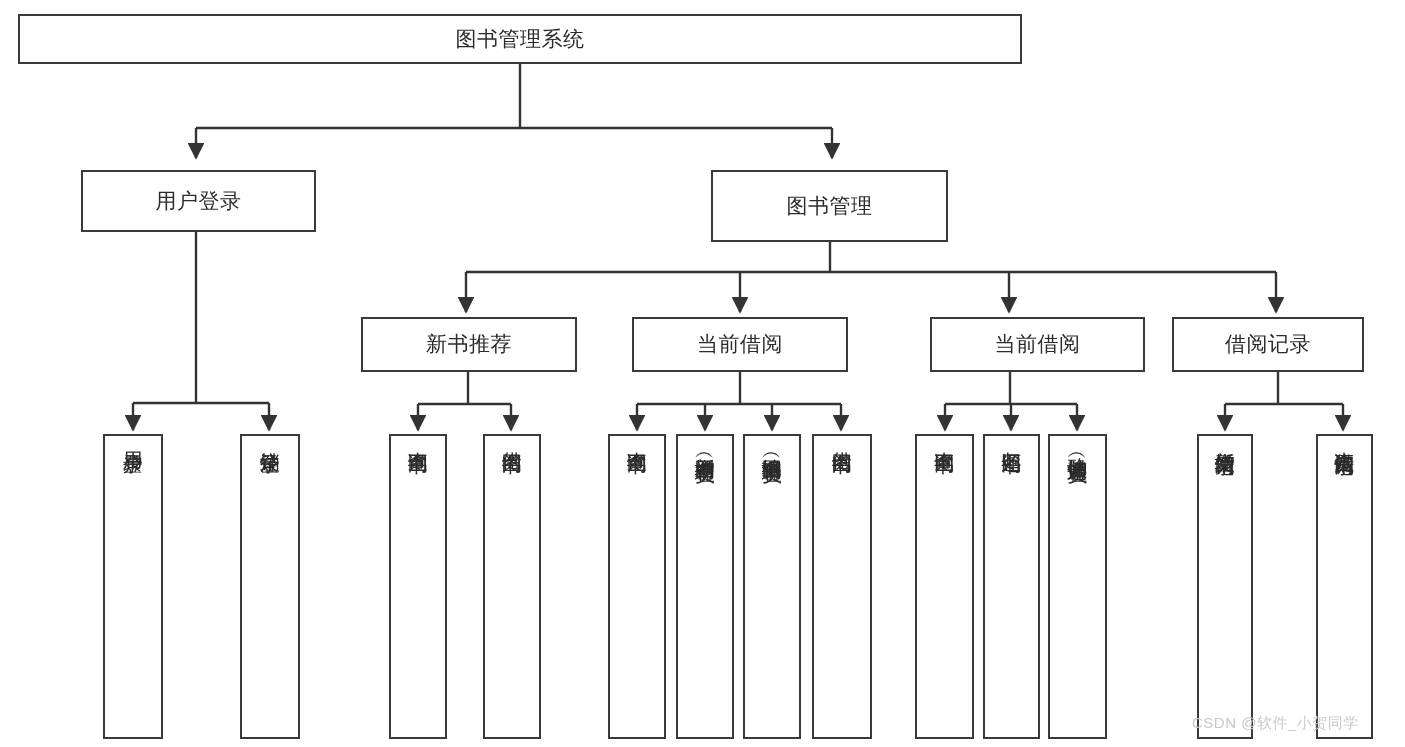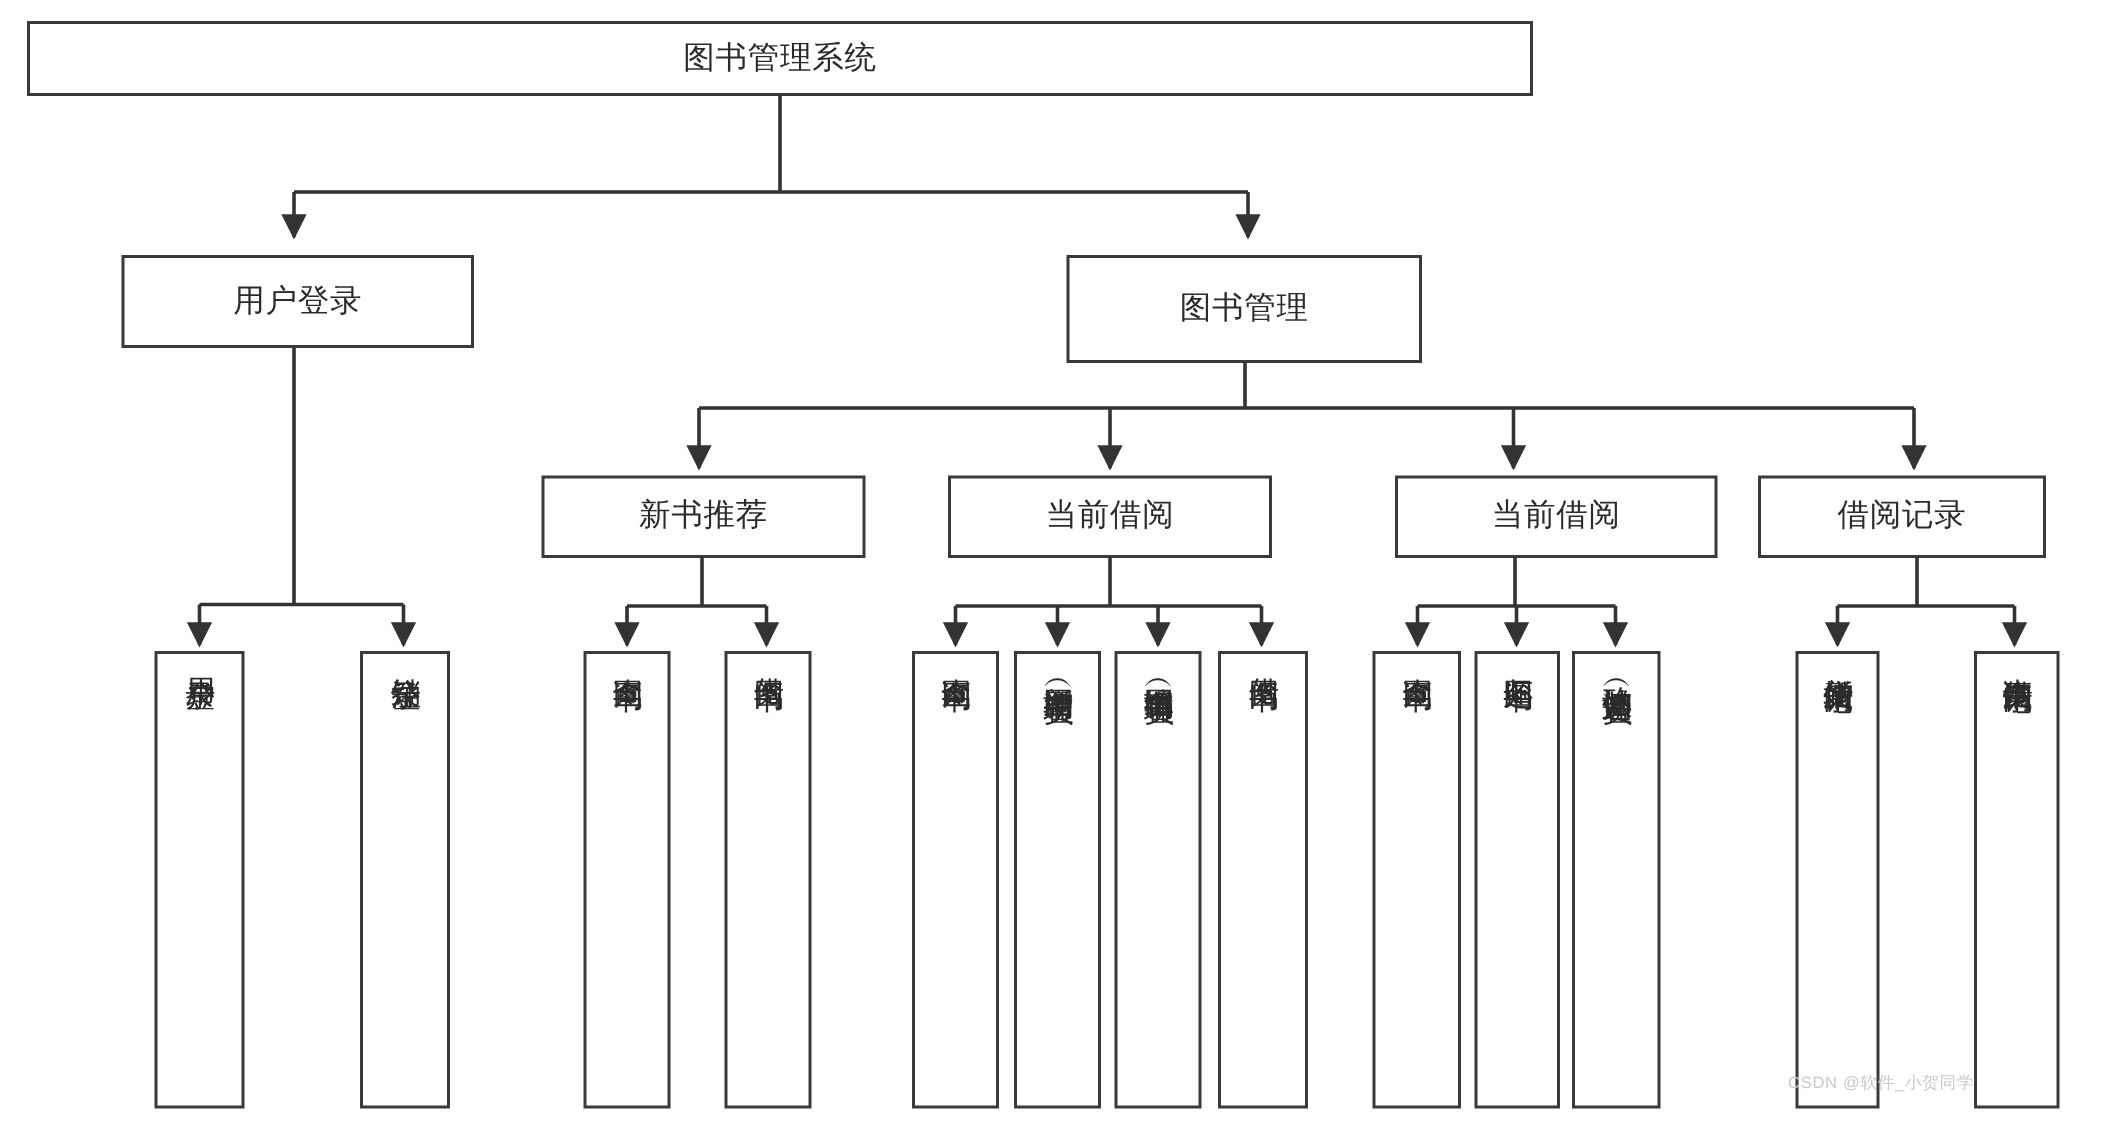--- a/index.html
+++ b/index.html
@@ -63,21 +63,21 @@
     line-height: 1.12;
     letter-spacing: 1px;
     margin-top: 6px;
   }
   .node.vert.center .label {
     margin-top: 0;
   }
   .watermark {
     position: absolute;
     color: #c9c9c9;
-    font-size: 11px;
+    font-size: 15px;
     letter-spacing: 0.5px;
     white-space: nowrap;
     z-index: 5;
     pointer-events: none;
   }
 </style>
 </head>
 <body>
 
 <div id="canvas">

